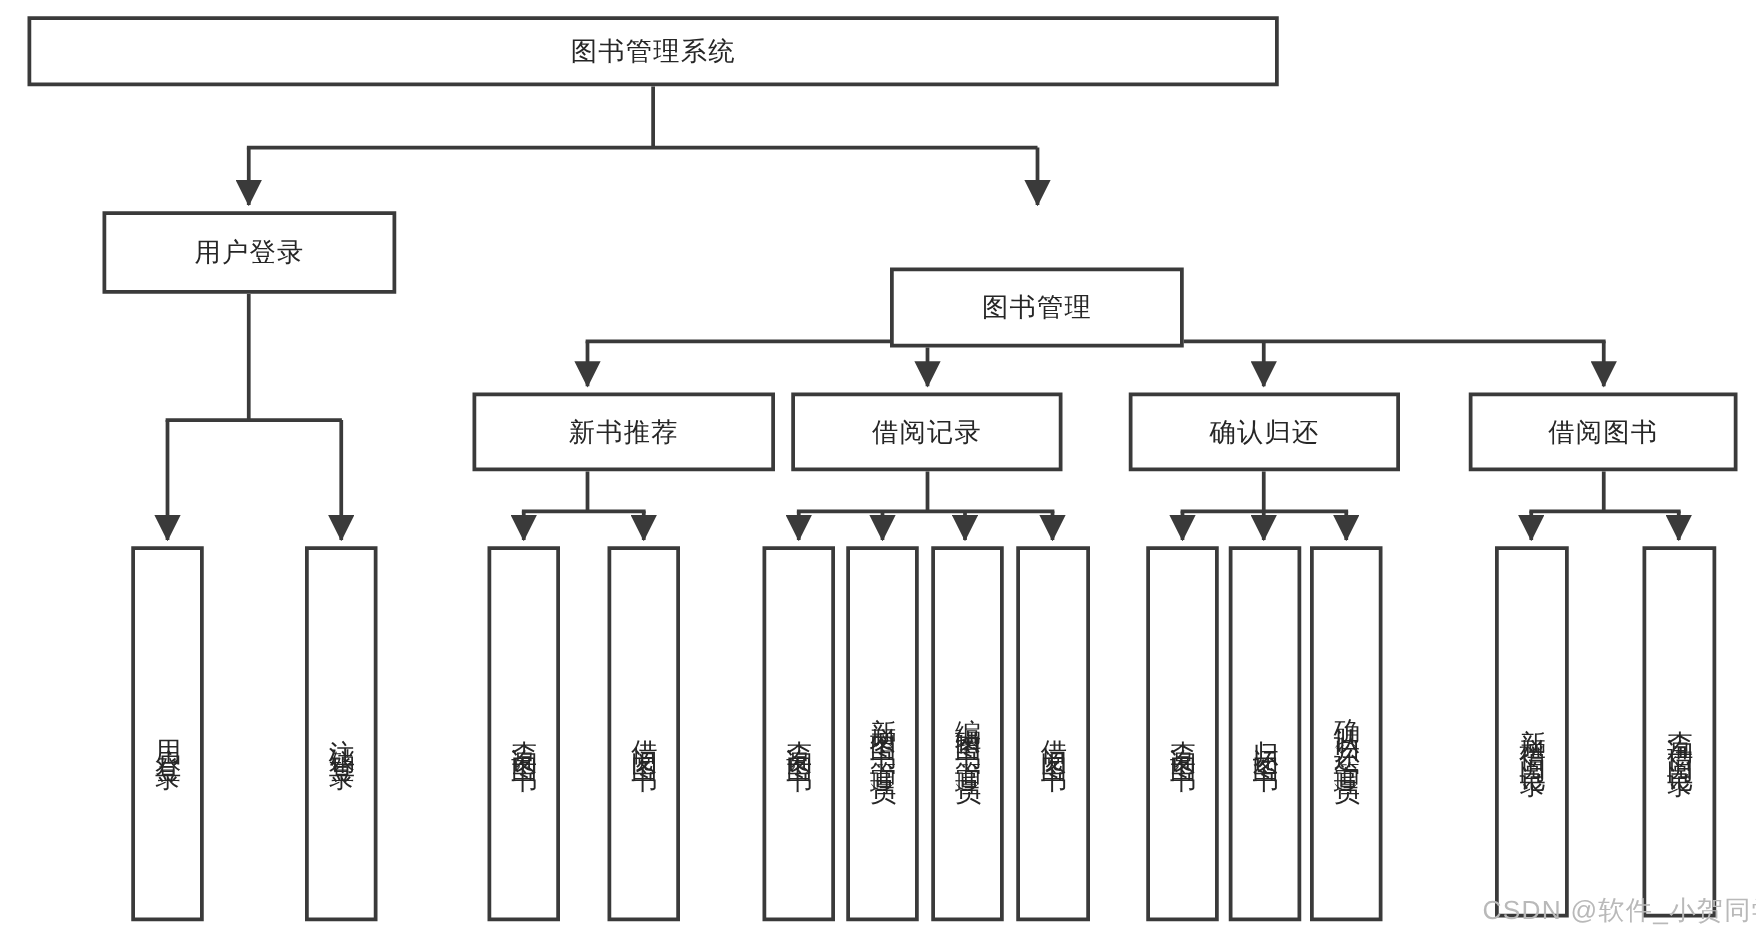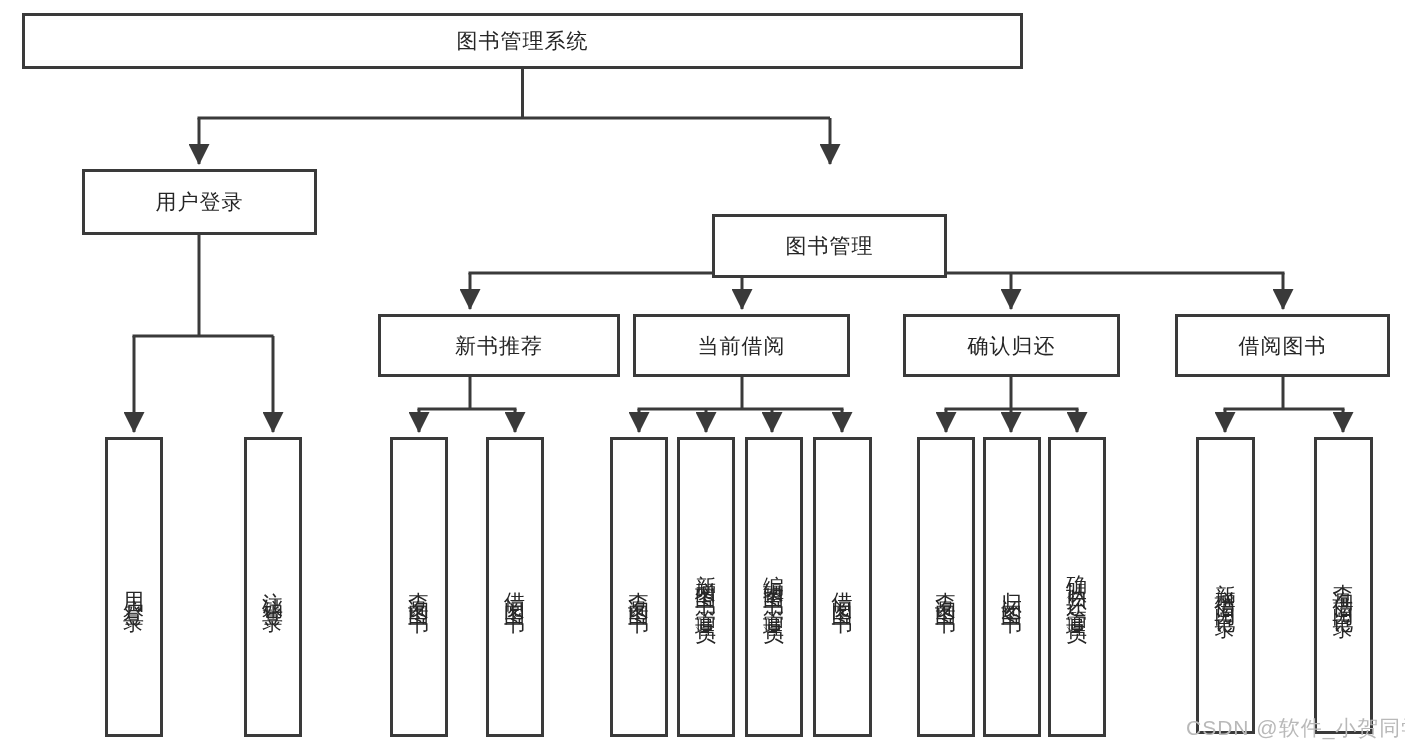--- a/index.html
+++ b/index.html
@@ -110,21 +110,21 @@
       <path d="M1343 409 L1343 432" marker-end="url(#arrow)"></path>
     </g>
   </svg>
 
   <div class="box h-box" style="left:22px; top:13px; width:1001px; height:56px;">图书管理系统</div>
 
   <div class="box h-box" style="left:82px; top:169px; width:235px; height:66px;">用户登录</div>
   <div class="box h-box" style="left:712px; top:169px; width:235px; height:64px;margin-top:45px;">图书管理</div>
 
   <div class="box h-box" style="left:362px; top:314px; width:242px; height:63px;margin-left:16px;">新书推荐</div>
-  <div class="box h-box" style="left:633px; top:314px; width:217px; height:63px;">当前借阅</div>
+  <div class="box h-box" style="left:633px; top:314px; width:217px; height:63px;">借阅记录</div>
   <div class="box h-box" style="left:903px; top:314px; width:217px; height:63px;">确认归还</div>
   <div class="box h-box" style="left:1175px; top:314px; width:215px; height:63px;">借阅图书</div>
 
   <div class="box v-box" style="left:105px; top:437px; width:58px; height:300px;">用户登录</div>
   <div class="box v-box" style="left:244px; top:437px; width:58px; height:300px;">注销登录</div>
 
   <div class="box v-box" style="left:390px; top:437px; width:58px; height:300px;">查询图书</div>
   <div class="box v-box" style="left:486px; top:437px; width:58px; height:300px;">借阅图书</div>
 
   <div class="box v-box" style="left:610px; top:437px; width:58px; height:300px;">查询图书</div>

